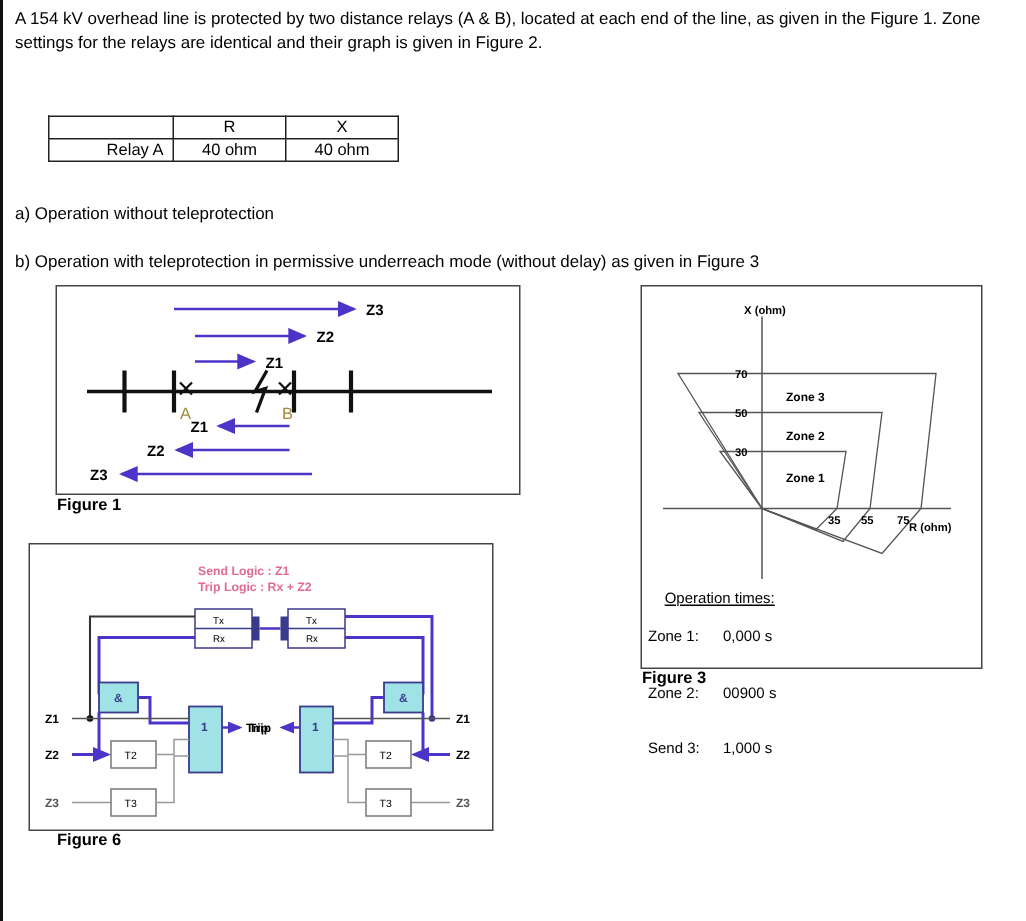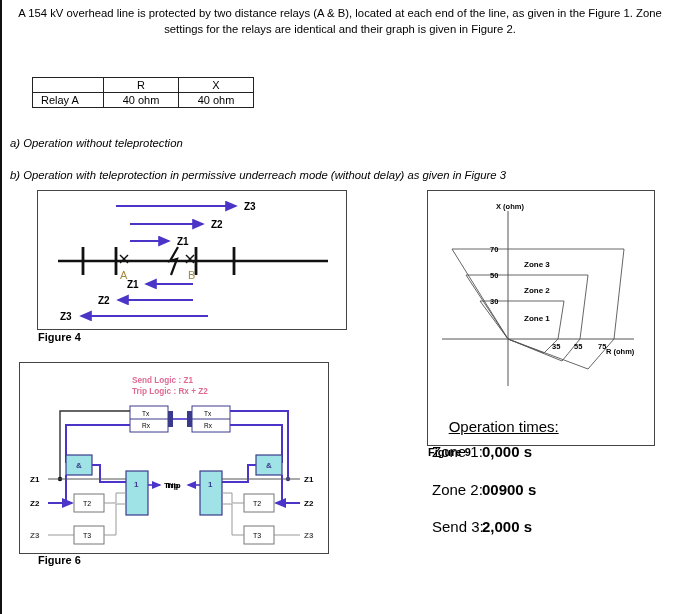--- a/index.html
+++ b/index.html
@@ -12,47 +12,47 @@
     position:relative;width:684px;height:614px;
     box-sizing:border-box;
     border-left:2px solid #111;
   }
 
   
   .stmt{
     position:absolute;left:8px;top:6px;width:660px;
     font-size:11.3px;line-height:15.5px;
   }
-  .stmt p{margin:0;text-align:center;}
+  .stmt p{margin:0;}
   .find{
     position:absolute;left:8px;top:54px;width:660px;
     font-size:11.3px;line-height:15px;
   }
 
   
   table.imp{
     position:absolute;left:30px;top:77px;
     border-collapse:collapse;
     font-size:11px;
   }
   table.imp td,table.imp th{
     border:1px solid #222;
     padding:0px 6px;
     height:14px;
     text-align:center;
     font-weight:normal;
   }
-  table.imp td.rowhdr{text-align:left;padding-left:8px;width:56px;}
+  table.imp td.rowhdr{text-align:right;padding-left:20px;width:56px;}
   table.imp th{width:62px;}
   table.imp td.val{width:62px;}
 
   
   .parts{
     position:absolute;left:8px;top:136px;width:660px;
-    font-size:11.3px;line-height:14px;font-style:italic;
+    font-size:11.3px;line-height:14px;
   }
   .parts .pb{margin-top:18px;}
 
   
   .figbox{position:absolute;border:1px solid #444;background:#fff;}
   .figcap{
     position:absolute;font-size:11px;font-weight:bold;
   }
 
   
@@ -62,28 +62,28 @@
   #fig3-box{left:17px;top:362px;width:308px;height:190px;}
   #fig3-cap{left:36px;top:554px;}
   
   #fig2-box{left:425px;top:190px;width:226px;height:254px;}
   #fig2-cap{left:426px;top:446px;}
 
   .fig-svg{display:block;width:100%;height:100%;}
 
   
   #optimes{
-    position:absolute;left:430px;top:408px;
-    font-size:15px;line-height:12.6px;
+    position:absolute;left:430px;top:381px;
+    font-size:10px;line-height:12.6px;
     white-space:pre;
   }
   #optimes .ot-title{text-decoration:underline;}
   #optimes .ot-row{display:block;}
   #optimes .ot-lab{display:inline-block;width:50px;}
-  #optimes .ot-val{display:inline-block;font-weight:bold;}
+  #optimes .ot-val{display:inline-block;}
   #optimes .ot-last{text-decoration:underline;}
 </style>
 </head>
 <body>
 
 <div class="page">
 
   <div class="stmt">
     <p>A 154 kV overhead line is protected by two distance relays (A &amp; B), located at each end of the line, as given in the Figure 1. Zone settings for the relays are identical and their graph is given in Figure 2.</p>
   </div>
@@ -150,21 +150,21 @@
       <line x1="155" y1="93" x2="108" y2="93" stroke="#4b35c8" stroke-width="1.8" marker-end="url(#ar-b)"></line>
       <text x="89" y="97" font-size="10" font-weight="bold" font-family="Liberation Sans, sans-serif">Z1</text>
 
       <line x1="155" y1="109" x2="80" y2="109" stroke="#4b35c8" stroke-width="1.8" marker-end="url(#ar-b)"></line>
       <text x="60" y="113" font-size="10" font-weight="bold" font-family="Liberation Sans, sans-serif">Z2</text>
 
       <line x1="170" y1="125" x2="43" y2="125" stroke="#4b35c8" stroke-width="1.8" marker-end="url(#ar-b)"></line>
       <text x="22" y="129" font-size="10" font-weight="bold" font-family="Liberation Sans, sans-serif">Z3</text>
     </svg>
   </div>
-  <div class="figcap" id="fig1-cap">Figure 4</div>
+  <div class="figcap" id="fig1-cap">Figure 1</div>
 
   <div class="figbox" id="fig3-box">
     <svg class="fig-svg" viewBox="0 0 308 190">
       <defs>
         <marker id="ar3" markerWidth="6" markerHeight="6" refX="5" refY="2.5" orient="auto">
           <path d="M0,0 L6,2.5 L0,5 z" fill="#4b35c8"></path>
         </marker>
         <marker id="ar3g" markerWidth="6" markerHeight="6" refX="5" refY="2.5" orient="auto">
           <path d="M0,0 L6,2.5 L0,5 z" fill="#555"></path>
         </marker>
@@ -278,18 +278,18 @@
       <text x="96" y="76" font-size="8" font-weight="bold" font-family="Liberation Sans, sans-serif">Zone 3</text>
       <text x="96" y="102" font-size="8" font-weight="bold" font-family="Liberation Sans, sans-serif">Zone 2</text>
       <text x="96" y="130" font-size="8" font-weight="bold" font-family="Liberation Sans, sans-serif">Zone 1</text>
     </svg>
   </div>
 
   <div id="optimes">
     <span class="ot-title">Operation times:</span>
     <span class="ot-row"><span class="ot-lab">Zone 1:</span><span class="ot-val">0,000 s</span></span>
     <span class="ot-row"><span class="ot-lab">Zone 2:</span><span class="ot-val">00900 s</span></span>
-    <span class="ot-row ot-last"><span class="ot-lab">Send 3:</span><span class="ot-val">2,000 s</span></span>
-  </div>
-
-  <div class="figcap" id="fig2-cap">Figure 9</div>
+    <span class="ot-row ot-last"><span class="ot-lab">Send 3:</span><span class="ot-val">1,000 s</span></span>
+  </div>
+
+  <div class="figcap" id="fig2-cap">Figure 3</div>
 
 </div>
 
 </body></html>

